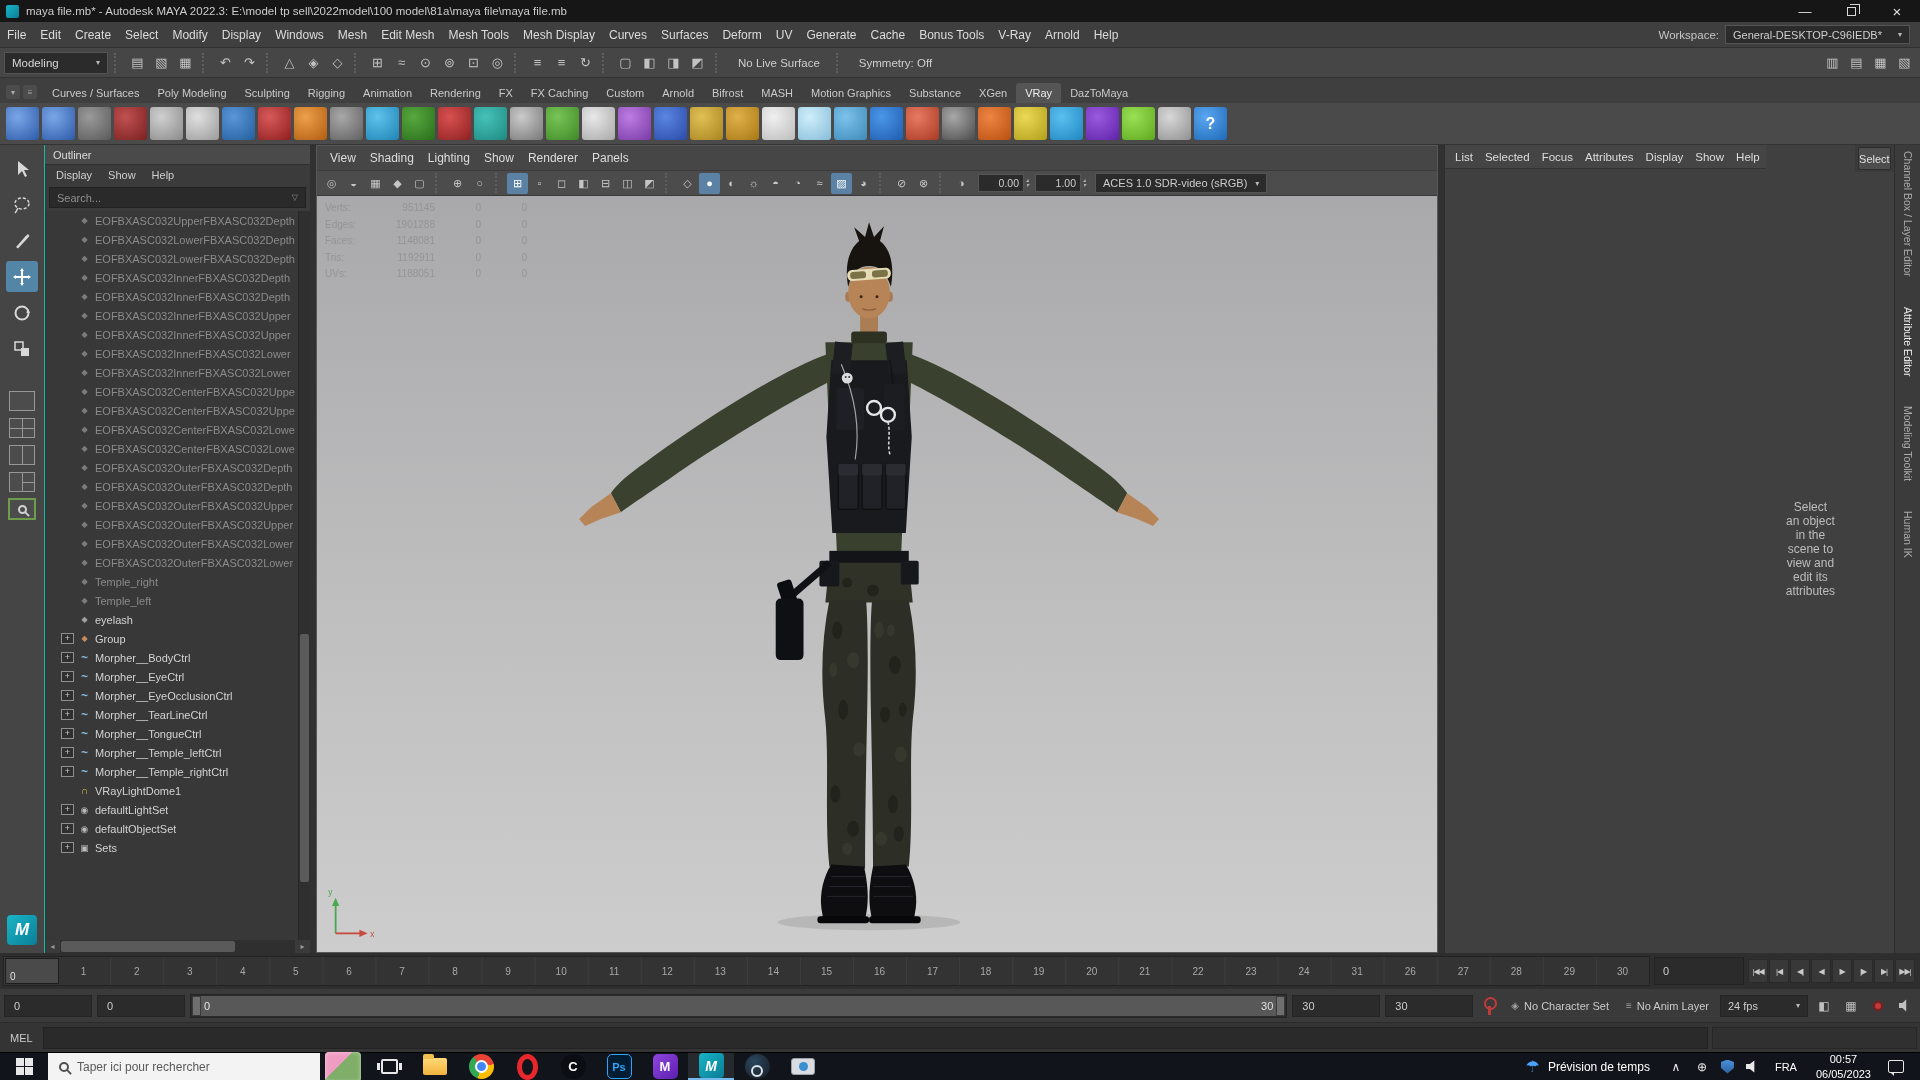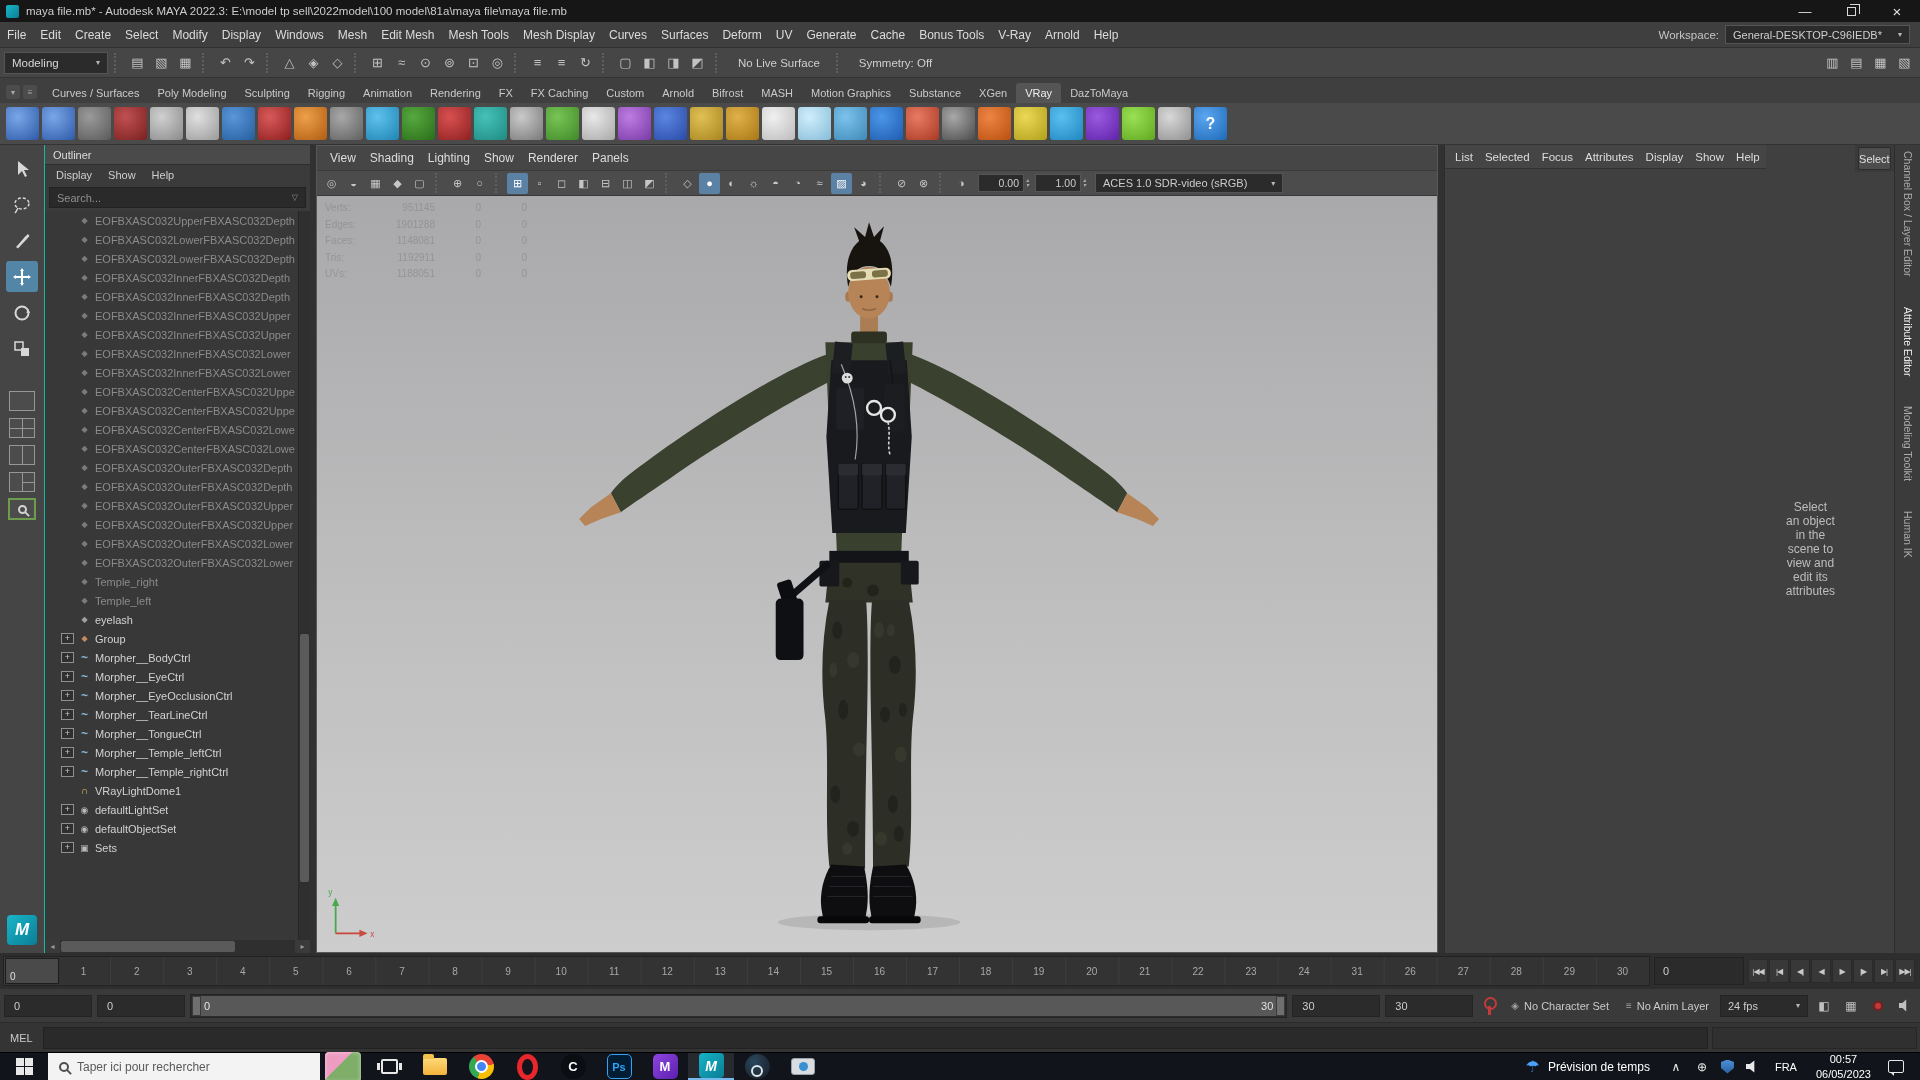--- a/index.html
+++ b/index.html
@@ -83,21 +83,21 @@
 .outl-hthumb{position:absolute;left:1px;top:1px;bottom:1px;width:74%;background:#5a5a5a;border-radius:2px}
 
 .viewport{flex:1;display:flex;flex-direction:column;min-width:0;border:1px solid #585858}
 .vp-menus{height:24px;background:#464646;display:flex;align-items:center;padding-left:6px;color:#ddd;font-size:12px;flex:0 0 auto}
 .vp-toolbar{height:26px;background:#4c4c4c;border-top:1px solid #3a3a3a;border-bottom:1px solid #383838;display:flex;align-items:center;gap:1px;padding:0 4px;flex:0 0 auto}
 .vp-icons{display:flex;align-items:center;gap:1px}
 .vpbtn{width:21px;height:21px;display:flex;align-items:center;justify-content:center;color:#c6c6c6;font-size:11px;border-radius:2px}
 .vpbtn.active,.tbtn.active{background:#5b82a4;color:#fff}
 .vp-field{width:46px;height:18px;background:#2b2b2b;border:1px solid #555;color:#ccc;font-size:10.5px;display:flex;align-items:center;justify-content:flex-end;padding:0 4px;margin-left:5px}
 .spin{display:flex;flex-direction:column;font-size:6px;color:#aaa;line-height:5px;margin-left:1px}
-.vp-dd{height:20px;background:#2b2b2b;border:1px solid #555;display:flex;align-items:center;gap:24px;padding:0 7px;font-size:11px;color:#ccc;margin-left:8px;white-space:nowrap}
+.vp-dd{height:20px;background:#2b2b2b;border:1px solid #555;display:flex;align-items:center;gap:8px;padding:0 7px;font-size:11px;color:#ccc;margin-left:8px;white-space:nowrap}
 .vp-canvas{flex:1;position:relative;background:linear-gradient(180deg,#a9a9ab 0%,#bfbfc0 55%,#cdcdcd 100%);overflow:hidden}
 .model-svg{position:absolute;inset:0;width:100%;height:100%}
 .vp-hud{position:absolute;left:8px;top:4px;font-size:10px;color:rgba(130,130,130,0.55);line-height:16.5px}
 .hud-row{display:grid;grid-template-columns:46px 64px 46px 46px}
 .h-v,.h-z{text-align:right}
 .axis{position:absolute;left:4px;bottom:4px;width:64px;height:64px}
 
 .attr{width:450px;background:#404040;border-left:1px solid #2d2d2d;display:flex;flex-direction:row;flex:0 0 auto}
 .attr-menus{height:24px;display:flex;align-items:center;padding-left:4px;color:#ddd;font-size:11.5px;background:#454545;border-bottom:1px solid #333}
 .attr-menus .menu-item{padding:0 6px}

